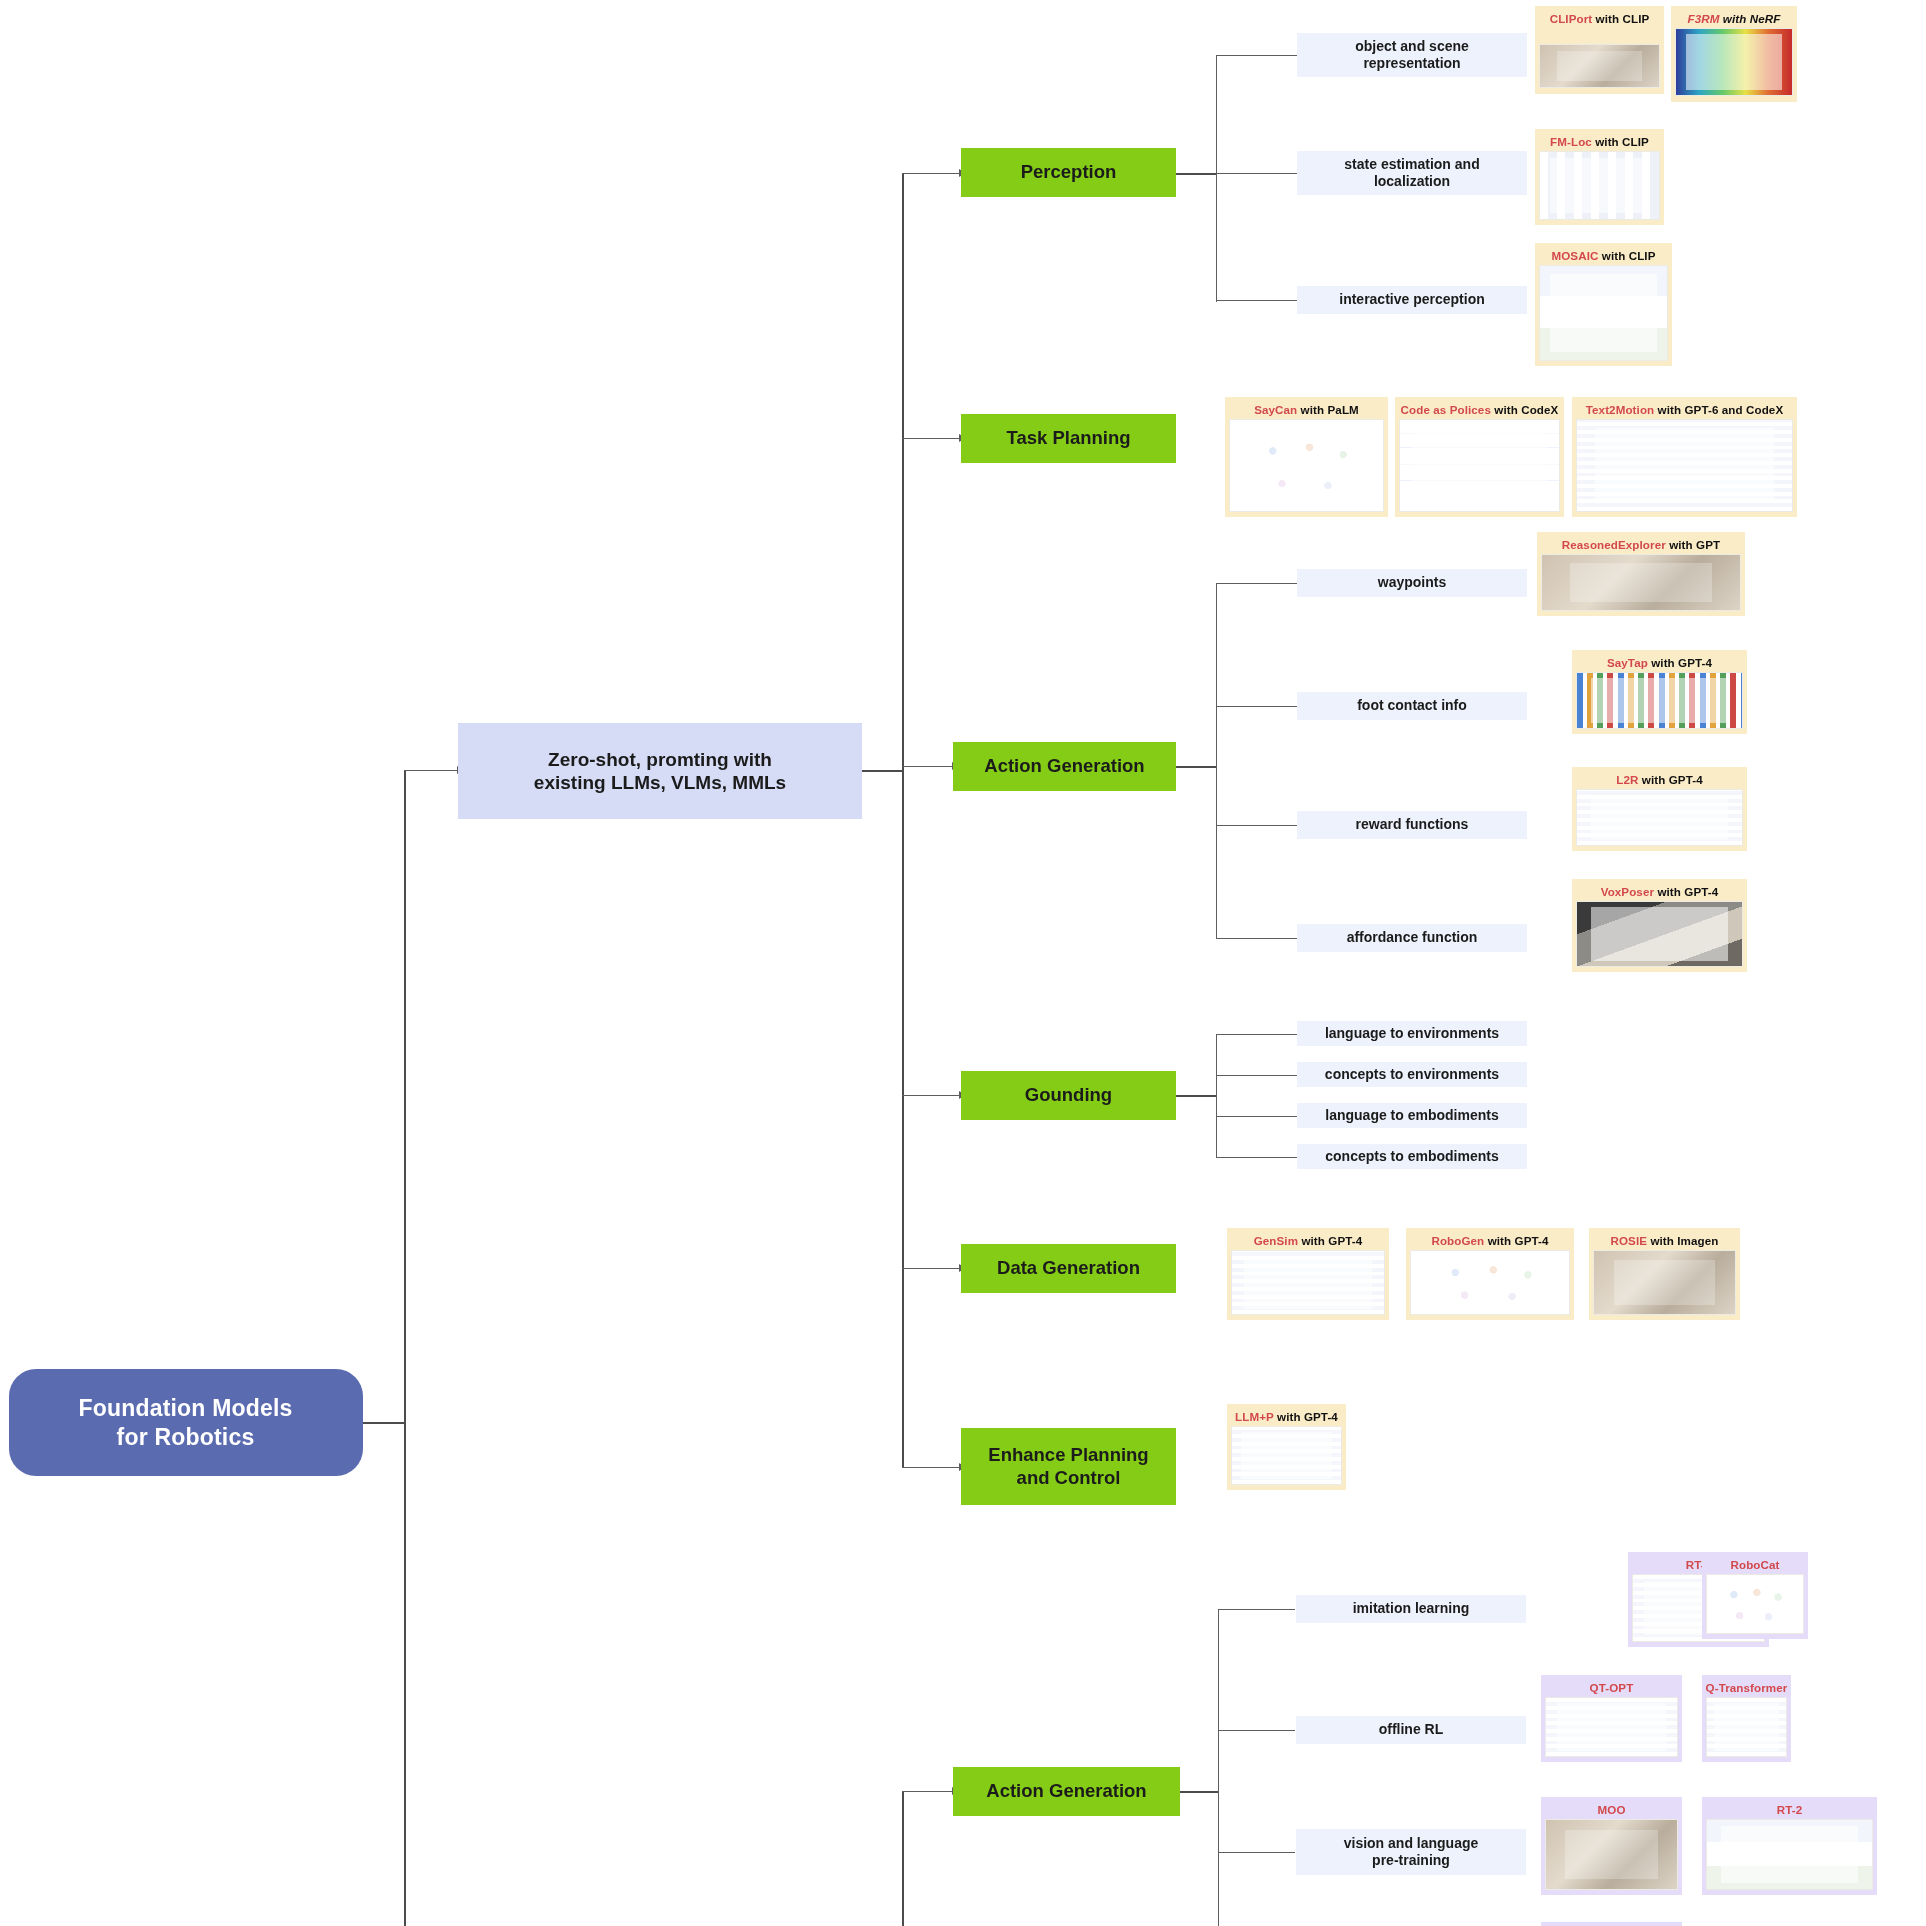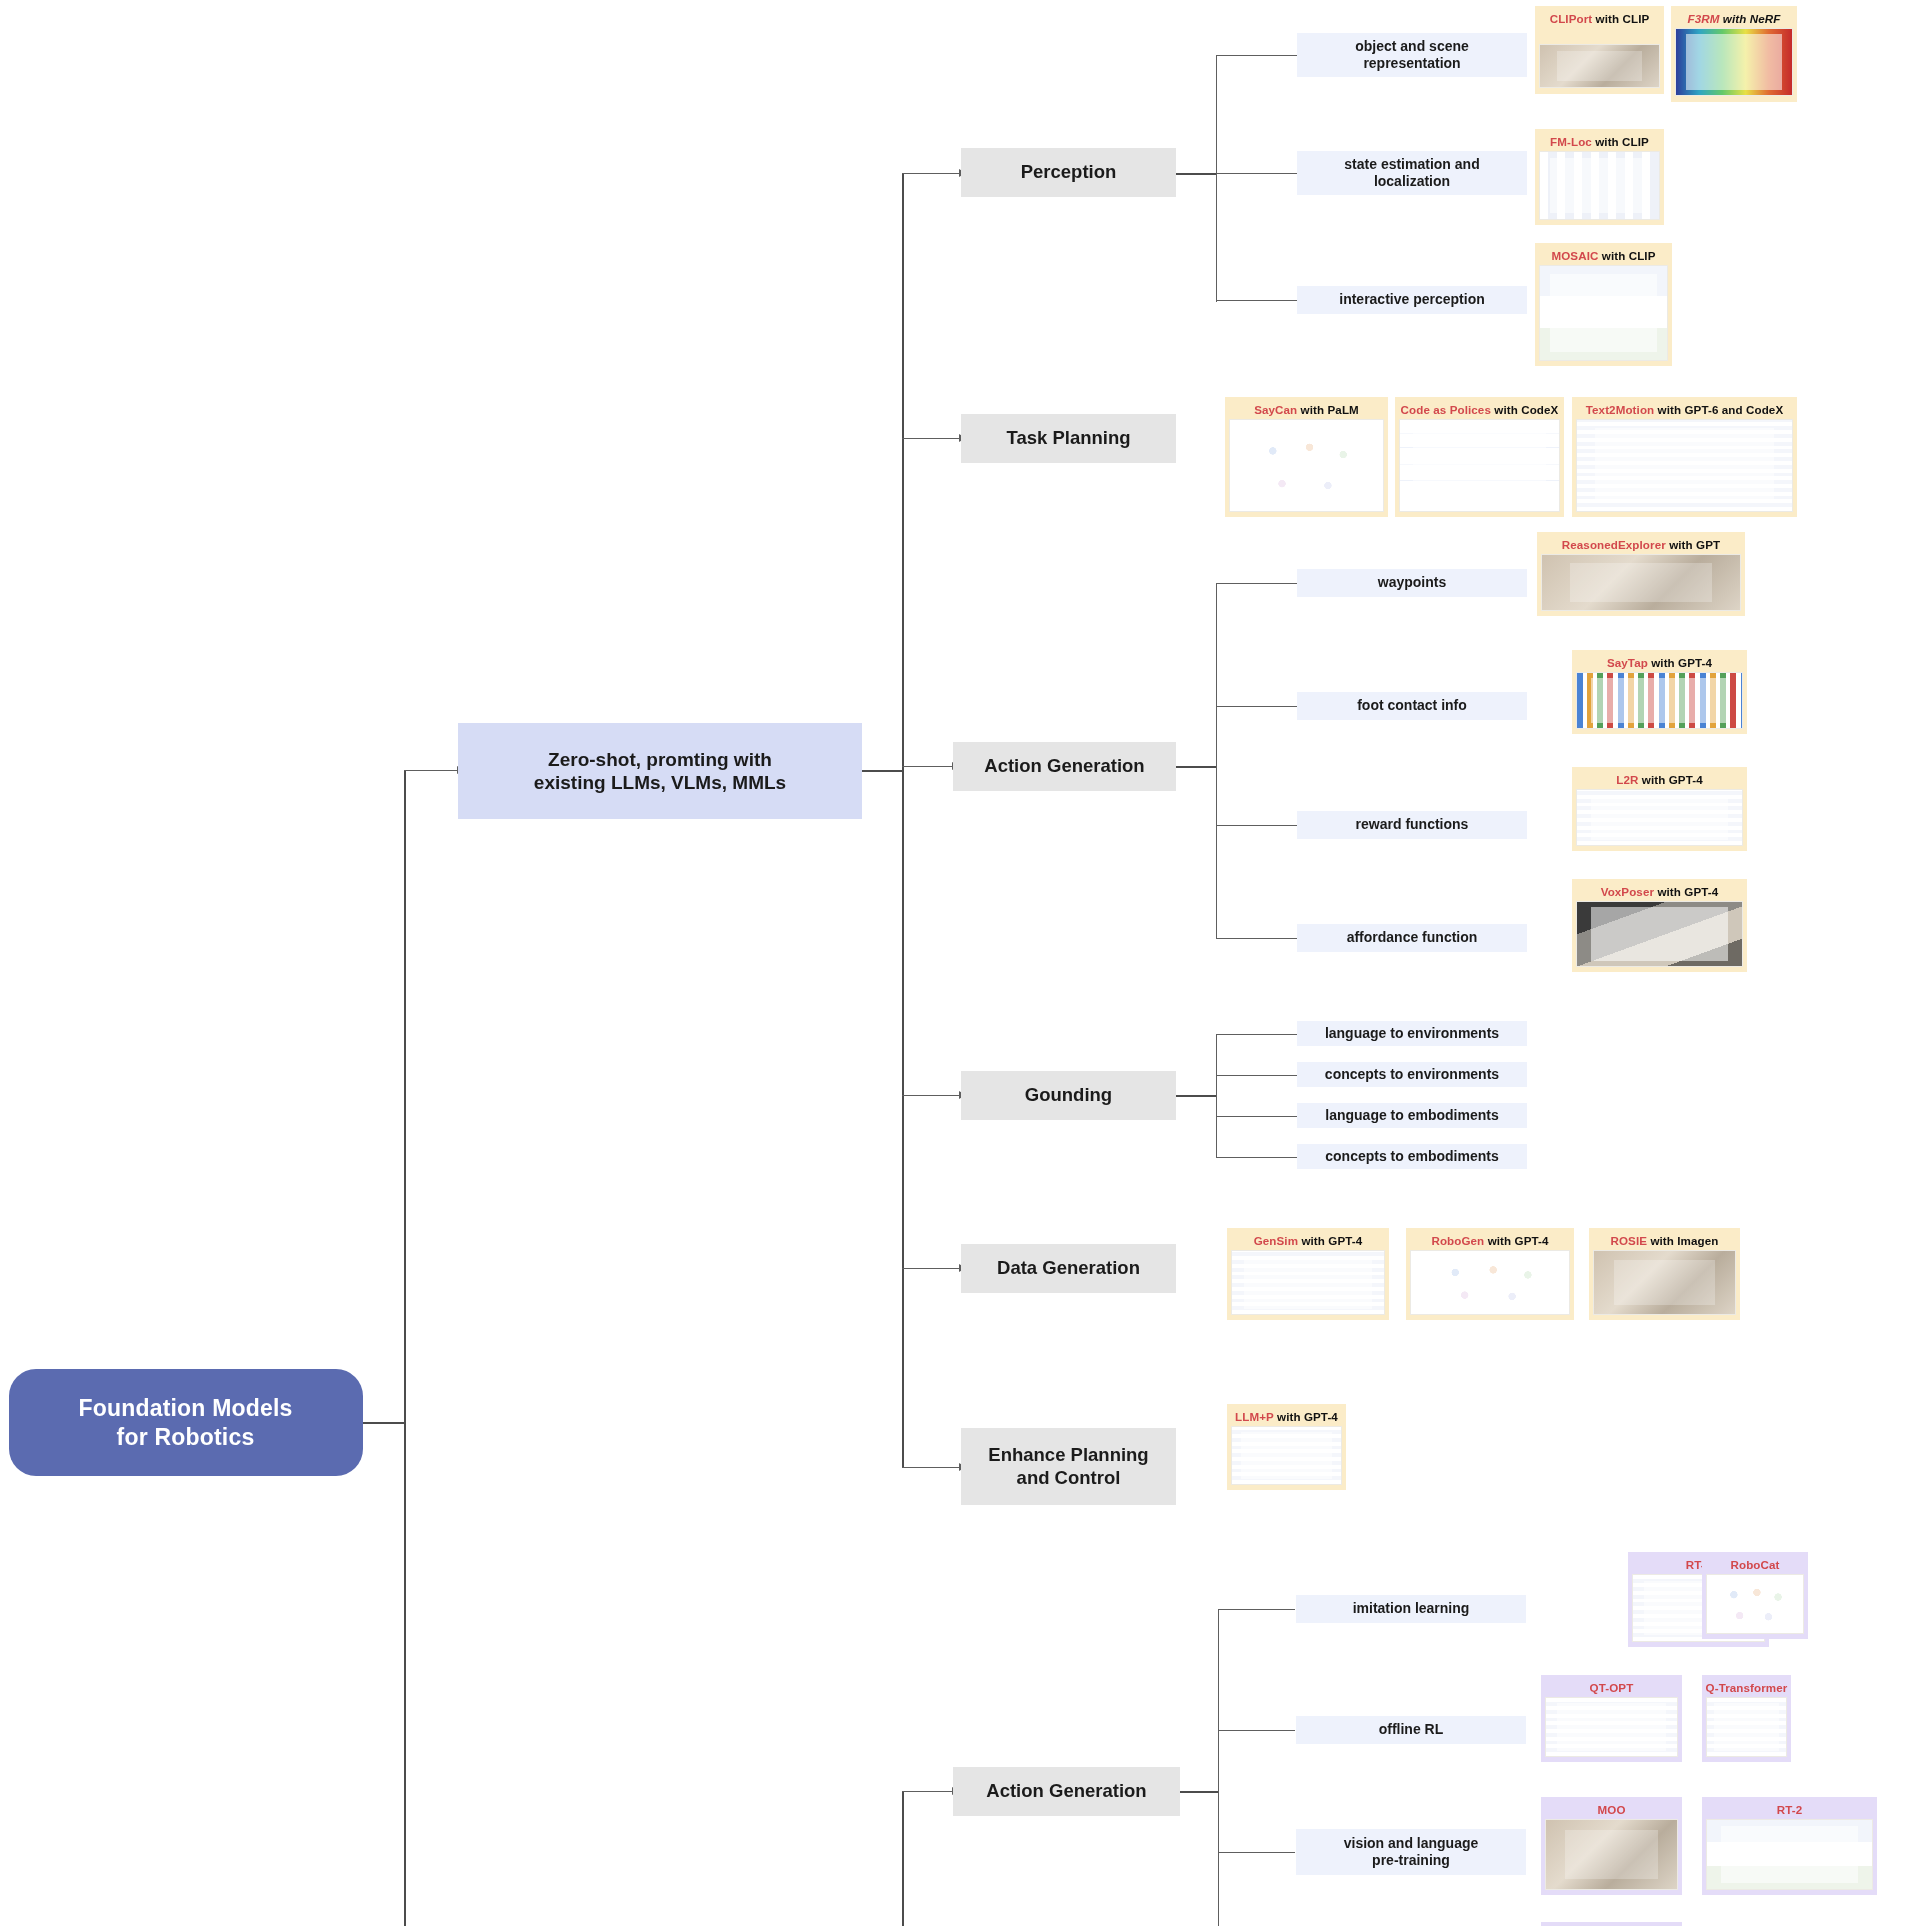--- a/index.html
+++ b/index.html
@@ -3,21 +3,21 @@
 <meta charset="utf-8">
 <style>
   html,body{margin:0;padding:0;background:#ffffff;}
   body{font-family:"Liberation Sans", sans-serif;}
   #stage{position:relative;width:2174px;height:2265px;background:#fff;overflow:hidden;}
 
   
   .node{position:absolute;box-sizing:border-box;display:flex;align-items:center;justify-content:center;text-align:center;font-weight:bold;color:#1b1b1b;line-height:1.22;}
   .root{background:#5b6bb0;color:#ffffff;border-radius:27px;font-size:23px;letter-spacing:0.2px;}
   .lvl1{background:#d6dcf5;font-size:19px;}
-  .lvl2{background:#e5e5e5;font-size:18.5px;}
+  .lvl2{background:#84cc16;font-size:18.5px;}
   .lvl3{background:#eef2fc;font-size:14px;font-weight:bold;}
 
   
   .ln{position:absolute;background:#4c4c4c;}
   .lnh{height:1.5px;}
   .lnv{width:1.5px;}
   .lnh.thin{height:1.2px;background:#5e5e5e;}
   .lnv.thin{width:1.2px;background:#5e5e5e;}
   .arrow{position:absolute;width:0;height:0;border-top:4.2px solid transparent;border-bottom:4.2px solid transparent;border-left:7px solid #5e5e5e;}
 

